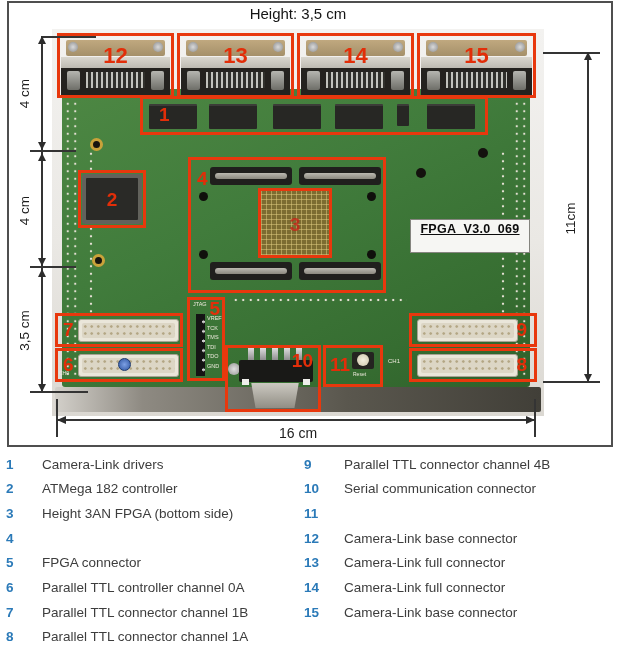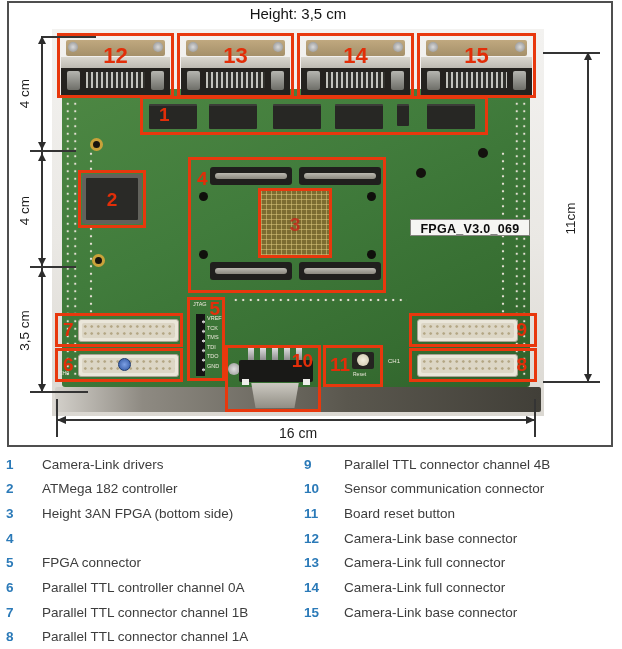--- a/index.html
+++ b/index.html
@@ -82,21 +82,21 @@
   <div class="abs dots" style="left:513px;top:100px;width:16px;height:282px;"></div>
   <div class="abs dots" style="left:499px;top:150px;width:8px;height:165px;"></div>
   <div class="abs dots" style="left:232px;top:296px;width:175px;height:8px;"></div>
 
   <div class="abs hole-g" style="left:90px;top:138px;"></div>
   <div class="abs hole-g" style="left:92px;top:254px;"></div>
   <div class="abs hole-b" style="left:478px;top:148px;"></div>
   <div class="abs hole-b" style="left:416px;top:168px;"></div>
 
 
-  <div class="abs" style="left:410px;top:219px;width:120px;height:17px;background:#f6f6f3;border:1px solid #85857f;color:#0c0c0c;font-size:12.5px;font-weight:600;text-align:center;line-height:19px;letter-spacing:0.3px;">FPGA_V3.0_069</div>
+  <div class="abs" style="left:410px;top:219px;width:120px;height:34px;background:#f6f6f3;border:1px solid #85857f;color:#0c0c0c;font-size:12.5px;font-weight:600;text-align:center;line-height:19px;letter-spacing:0.3px;text-decoration:underline;">FPGA_V3.0_069</div>
 
   <div class="abs cb" style="left:57px;top:33px;width:117px;height:65px;">
     <div class="cl-bar"></div>
     <div class="cl-scr" style="left:8px;"></div>
     <div class="cl-scr" style="right:8px;"></div>
     <div class="cl-hou"></div>
     <div class="cl-drk"></div>
     <div class="cl-bar2" style="left:7px;"></div>
     <div class="cl-bar2" style="right:7px;"></div>
     <div class="cl-teeth"></div>
@@ -285,25 +285,24 @@
         <span class="llab">Parallel TTL connector channel 1A</span>
       </div>
   </div>
   <div class="lcol" style="left:304px;">
     <div class="lrow">
         <span class="lnum" style="width:36px;">9</span>
         <span class="llab">Parallel TTL connector channel 4B</span>
       </div>
     <div class="lrow">
         <span class="lnum" style="width:36px;">10</span>
-        <span class="llab">Sensor communication connector</span>
+        <span class="llab">Serial communication connector</span>
       </div>
     <div class="lrow">
         <span class="lnum" style="width:36px;">11</span>
-        <span class="llab">Board reset button</span>
       </div>
     <div class="lrow">
         <span class="lnum" style="width:36px;">12</span>
         <span class="llab">Camera-Link base connector</span>
       </div>
     <div class="lrow">
         <span class="lnum" style="width:36px;">13</span>
         <span class="llab">Camera-Link full connector</span>
       </div>
     <div class="lrow">

